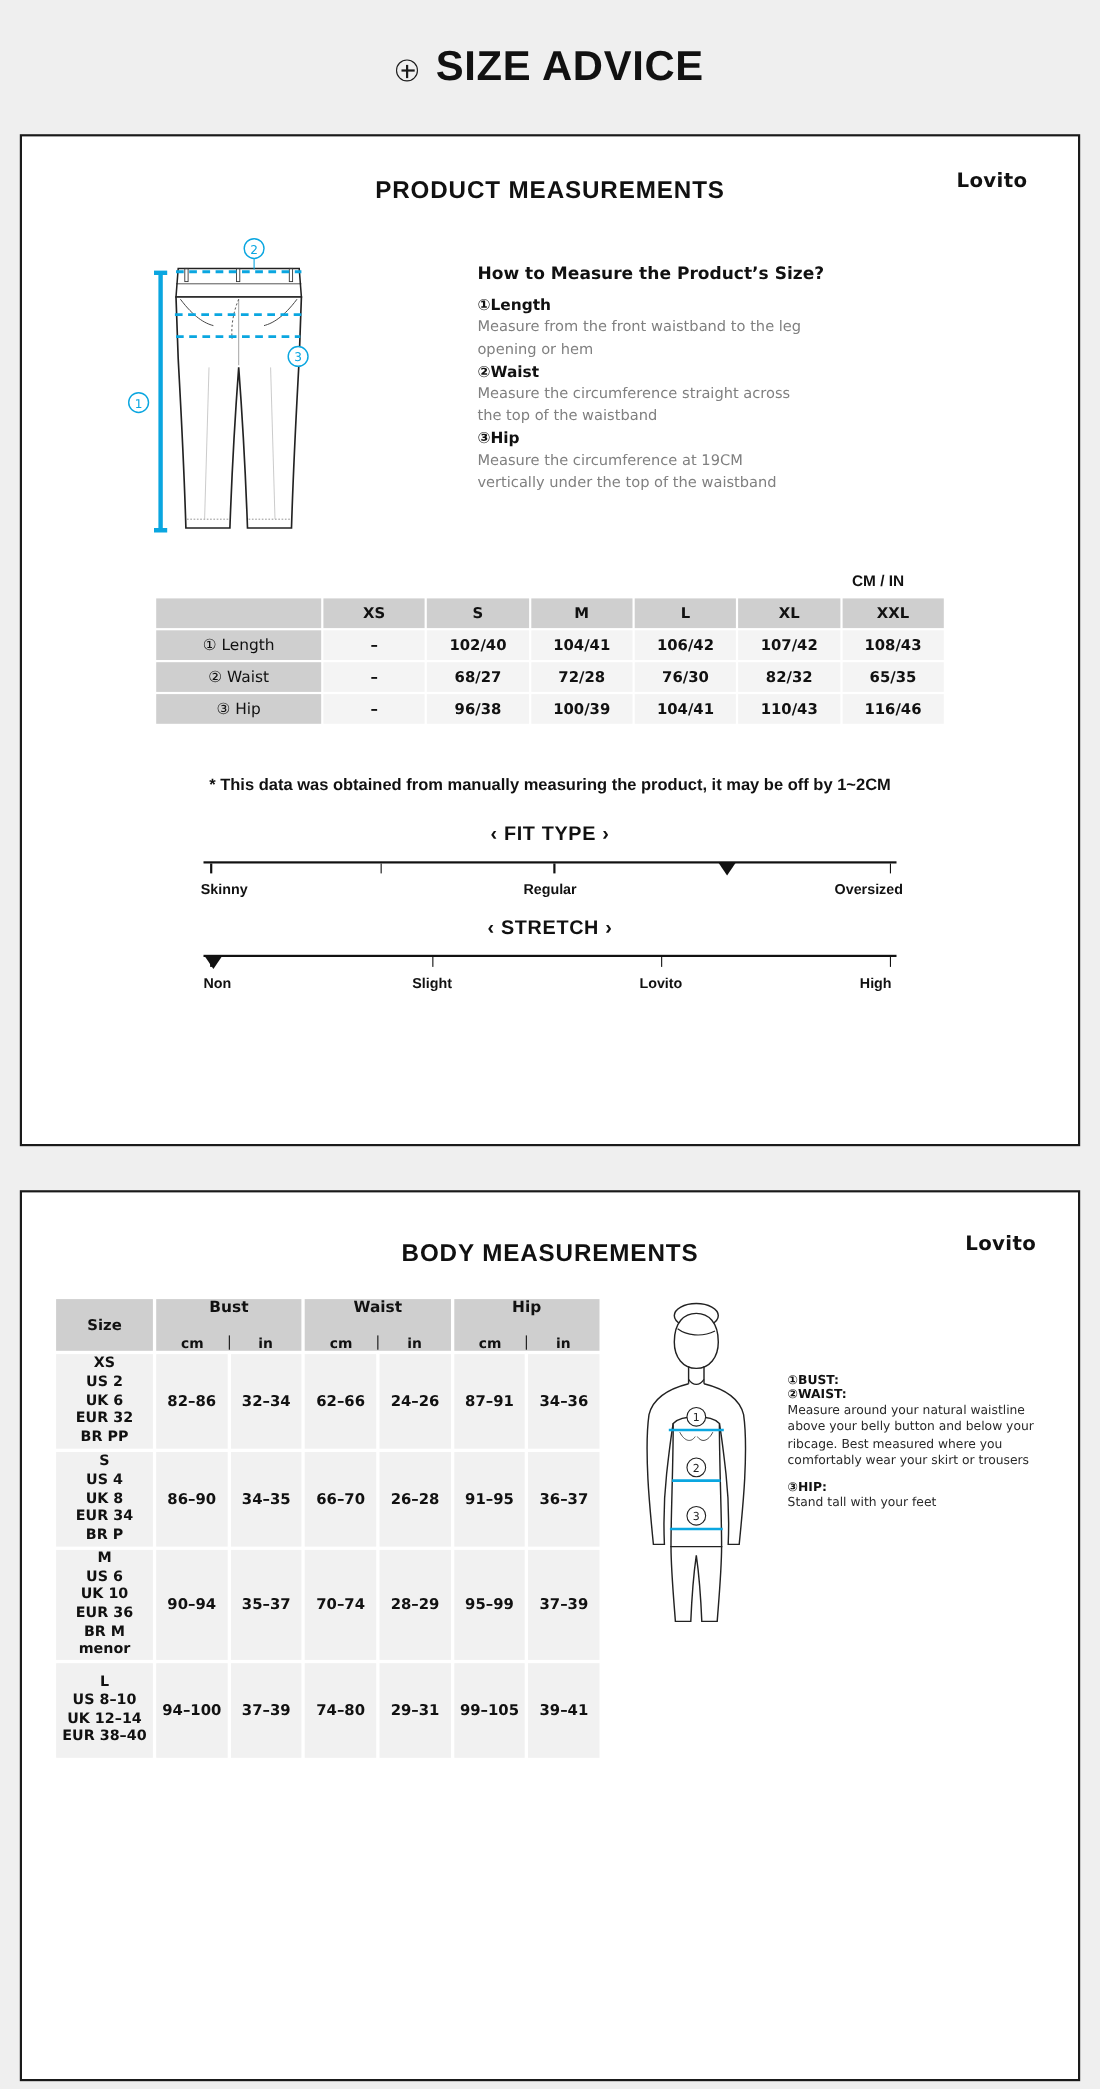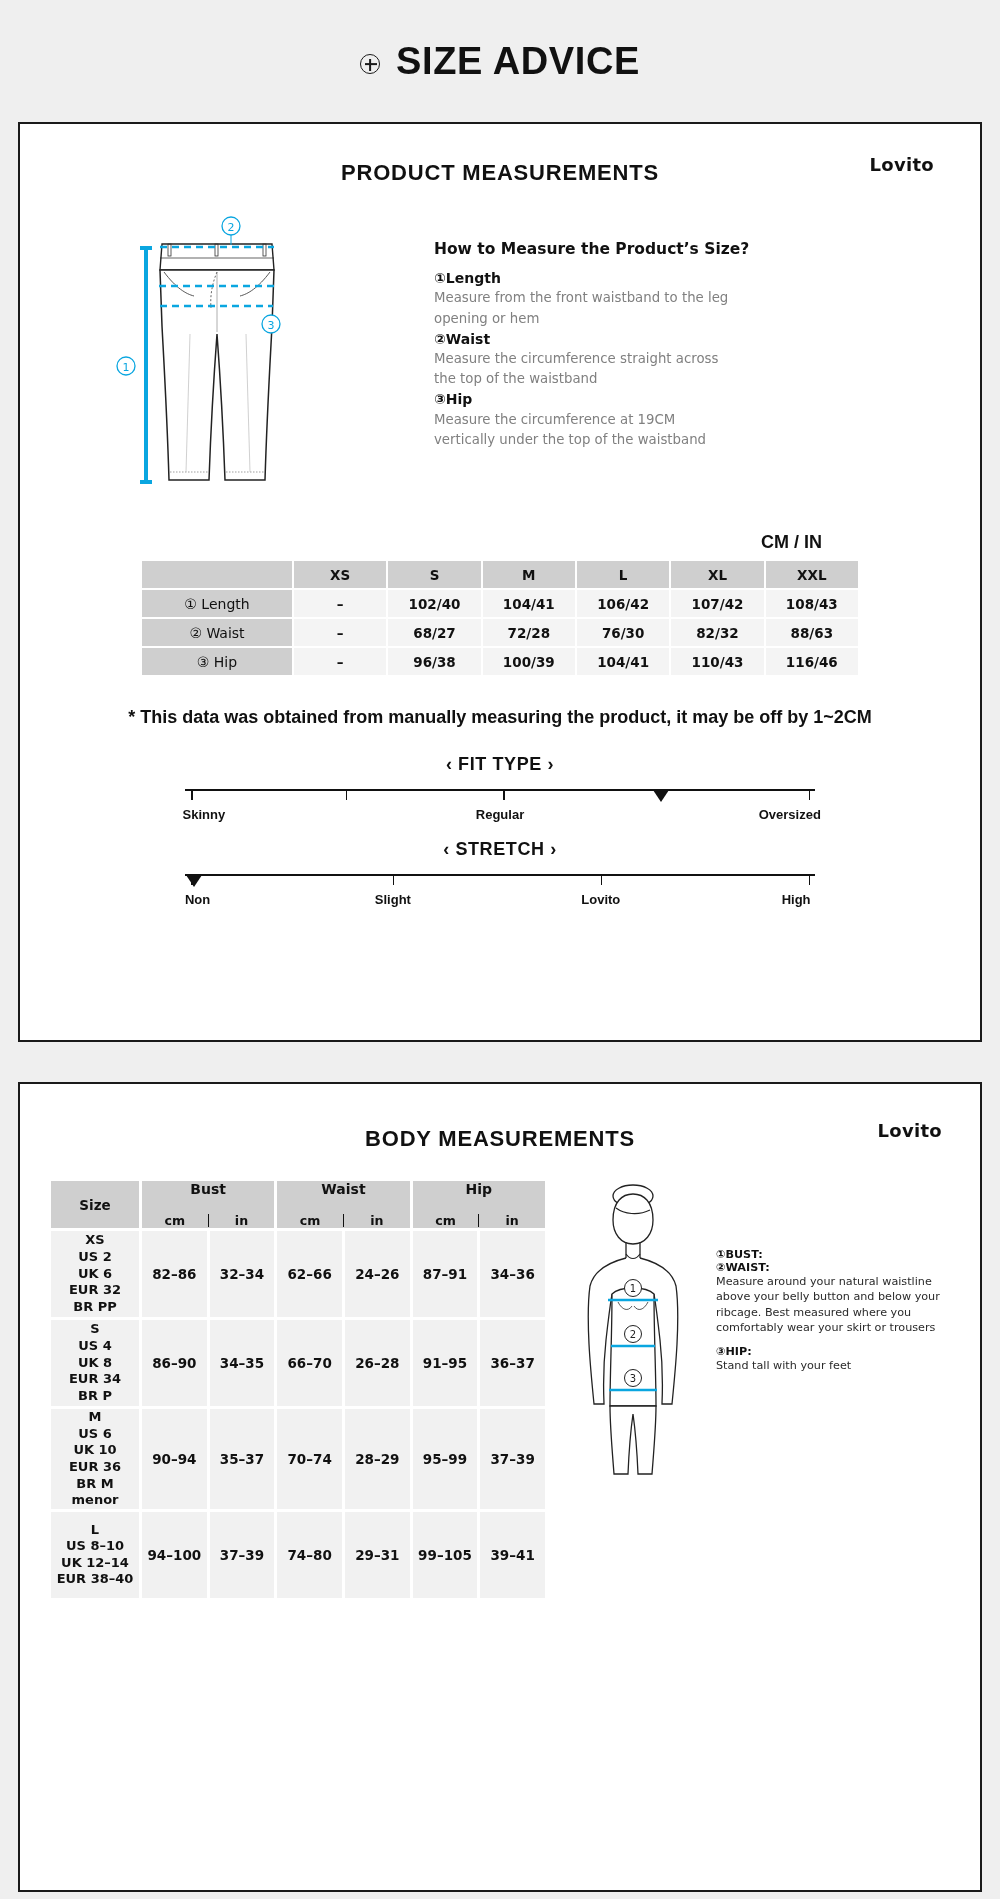--- a/index.html
+++ b/index.html
@@ -99,25 +99,25 @@
     font-size: 13.3px;
     color: #808080;
     line-height: 1.52;
     font-family: "DejaVu Sans", sans-serif;
     max-width: 300px;
   }
 
   
   .cmin {
     text-align: right;
-    font-size: 18px;
+    font-size: 14px;
     font-weight: 700;
     color: #111;
     padding-right: 38px;
-    margin-top: 18px;
+    margin-top: 6px;
   }
   table.measure {
     border-collapse: separate;
     border-spacing: 2px;
     width: 720px;
     margin: 6px auto 0 auto;
     table-layout: fixed;
   }
   table.measure th, table.measure td {
     font-size: 13.5px;
@@ -133,24 +133,24 @@
     background: #cfcfcf;
     font-weight: 400;
     text-align: center;
     font-size: 14px;
   }
   table.measure tbody td { background: #f4f4f4; }
   .col-label { width: 150px; }
 
   .note {
     text-align: center;
-    font-size: 18px;
-    font-weight: 700;
-    color: #111;
-    margin-top: 30px;
+    font-size: 15px;
+    font-weight: 700;
+    color: #111;
+    margin-top: 45px;
   }
 
   
   .scale-block { width: 630px; margin: 26px auto 0 auto; }
   .scale-title {
     text-align: center;
     font-size: 18px;
     font-weight: 800;
     letter-spacing: 0.6px;
     color: #111;
@@ -332,21 +332,21 @@
         <td>107/42</td>
         <td>108/43</td>
       </tr>
       <tr>
         <th class="col-label">② Waist</th>
         <td>–</td>
         <td>68/27</td>
         <td>72/28</td>
         <td>76/30</td>
         <td>82/32</td>
-        <td>88/63</td>
+        <td>65/35</td>
       </tr>
       <tr>
         <th class="col-label">③ Hip</th>
         <td>–</td>
         <td>96/38</td>
         <td>100/39</td>
         <td>104/41</td>
         <td>110/43</td>
         <td>116/46</td>
       </tr>

